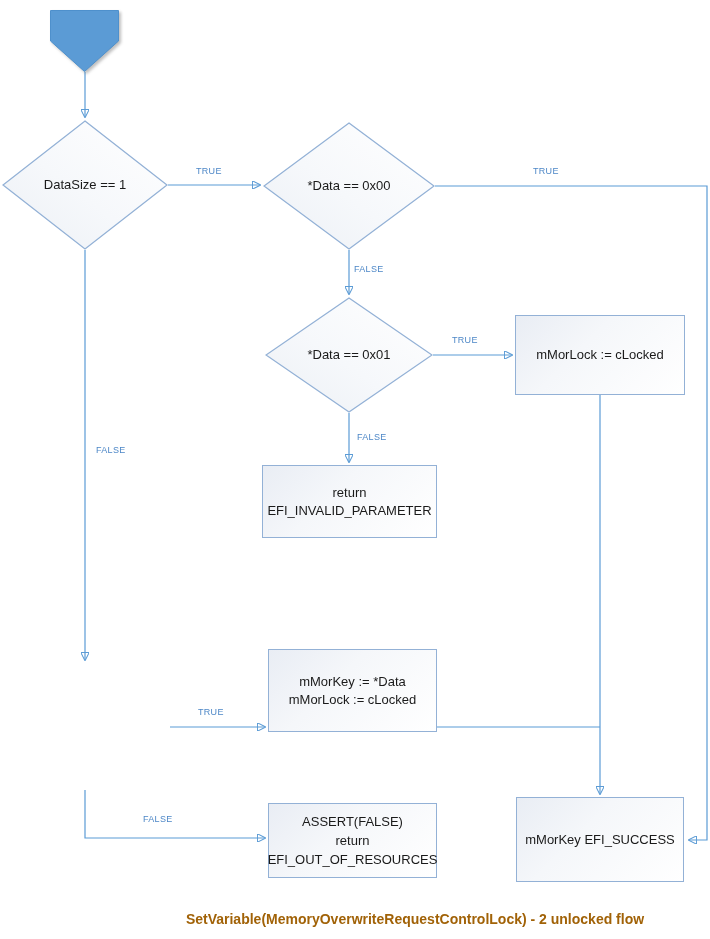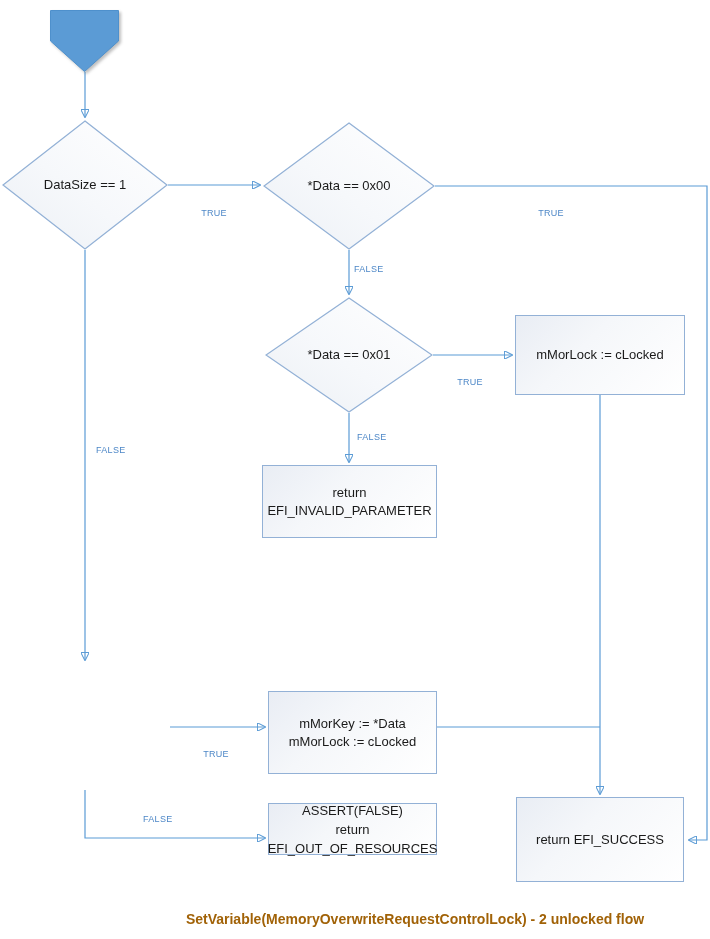--- a/index.html
+++ b/index.html
@@ -53,21 +53,21 @@
     pointer-events: none;
   }
   .pentagon svg { filter: drop-shadow(2px 2px 1.5px rgba(110,110,110,0.45)); overflow: visible; }
   .edge-label {
     position: absolute;
     font-size: 9px;
     letter-spacing: 0.3px;
     color: #4d87c7;
     white-space: nowrap;
   }
-  .edge-label.centered { width: 36px; text-align: center; margin-top: 42px; }
+  .edge-label.centered { width: 36px; text-align: left; }
   .diagram-title {
     position: absolute;
     left: 120px;
     right: 0;
     top: 911px;
     text-align: center;
     font-size: 14px;
     font-weight: bold;
     color: #a16207;
   }
@@ -131,33 +131,33 @@
 
   <div class="node box" style="left:515px; top:315px; width:170px; height:80px;">
     <div class="node-label">mMorLock := cLocked</div>
   </div>
 
   <div class="node box" style="left:262px; top:465px; width:175px; height:73px;">
     <div class="node-label">return
 EFI_INVALID_PARAMETER</div>
   </div>
 
-  <div class="node box" style="left:268px; top:691px; width:169px; height:83px;">
+  <div class="node box" style="left:268px; top:649px; width:169px; height:83px;">
     <div class="node-label">mMorKey := *Data
 mMorLock := cLocked</div>
   </div>
 
-  <div class="node box" style="left:268px; top:803px; width:169px; height:52px;">
+  <div class="node box" style="left:268px; top:803px; width:169px; height:75px;">
     <div class="node-label" style="line-height:19px;">ASSERT(FALSE)
 return
 EFI_OUT_OF_RESOURCES</div>
   </div>
 
   <div class="node box" style="left:516px; top:797px; width:168px; height:85px;">
-    <div class="node-label">return EFI_SUCCESS</div>
+    <div class="node-label">mMorKey EFI_SUCCESS</div>
   </div>
 
   <span class="edge-label centered" style="left:196px; top:166px;">TRUE</span>
   <span class="edge-label centered" style="left:533px; top:166px;">TRUE</span>
   <span class="edge-label" style="left:354px; top:264px;">FALSE</span>
   <span class="edge-label centered" style="left:452px; top:335px;">TRUE</span>
   <span class="edge-label" style="left:357px; top:432px;">FALSE</span>
   <span class="edge-label" style="left:96px; top:445px;">FALSE</span>
   <span class="edge-label centered" style="left:198px; top:707px;">TRUE</span>
   <span class="edge-label" style="left:143px; top:814px;">FALSE</span>

